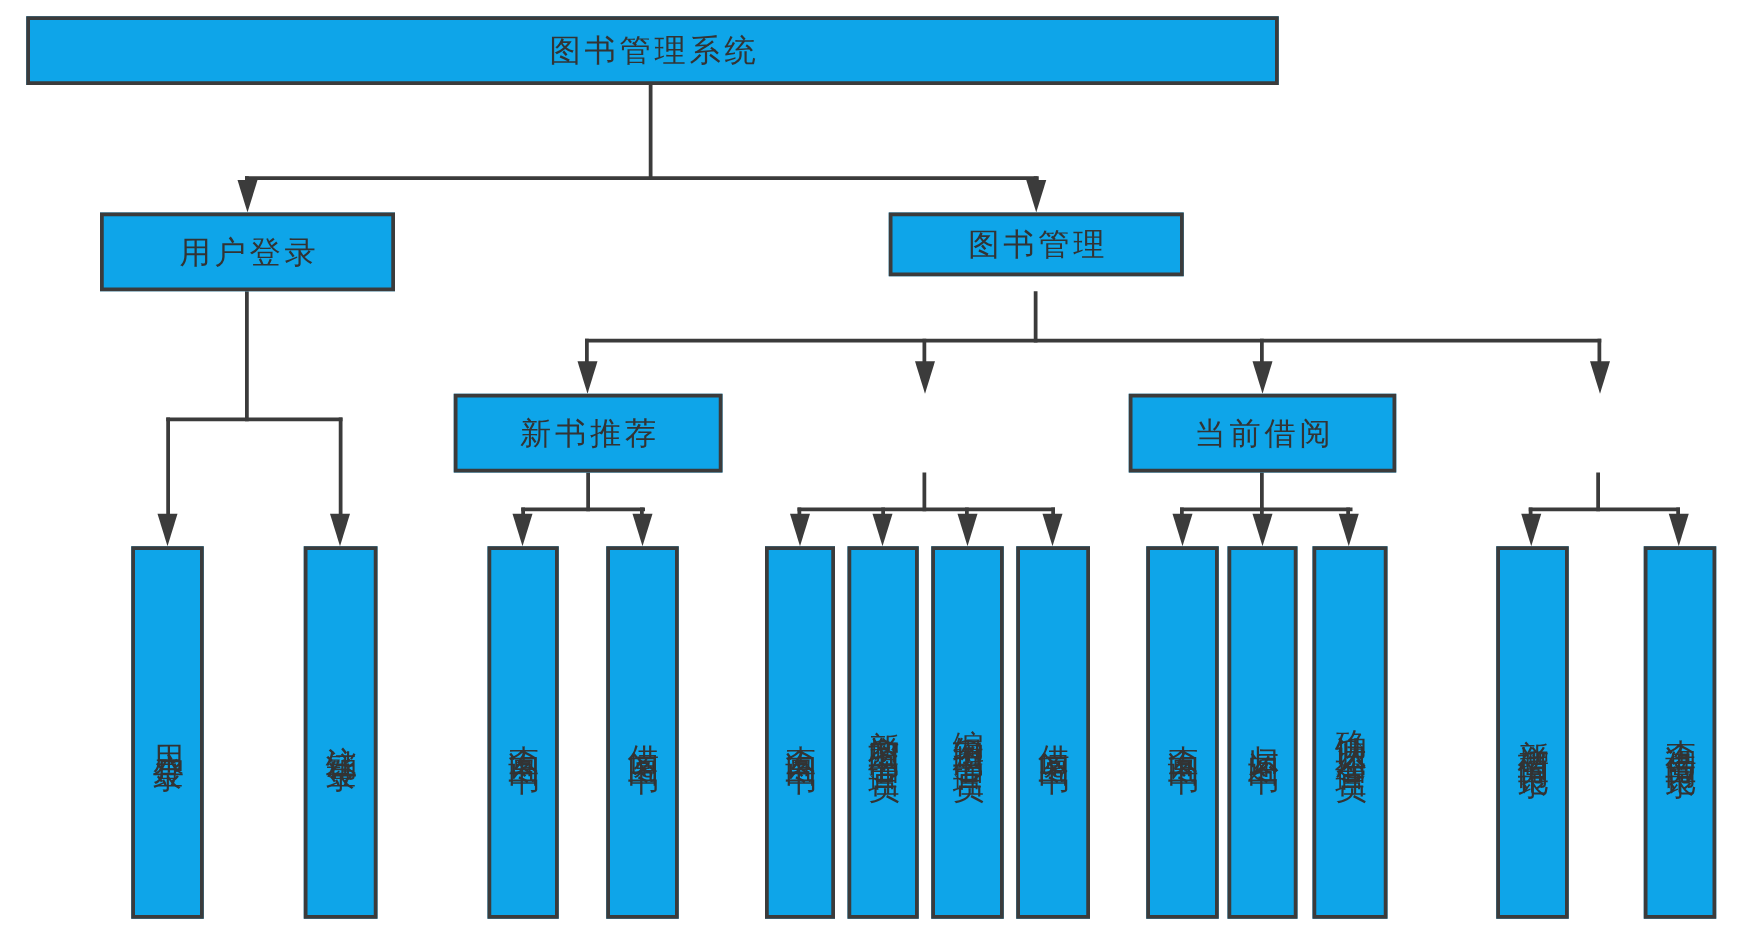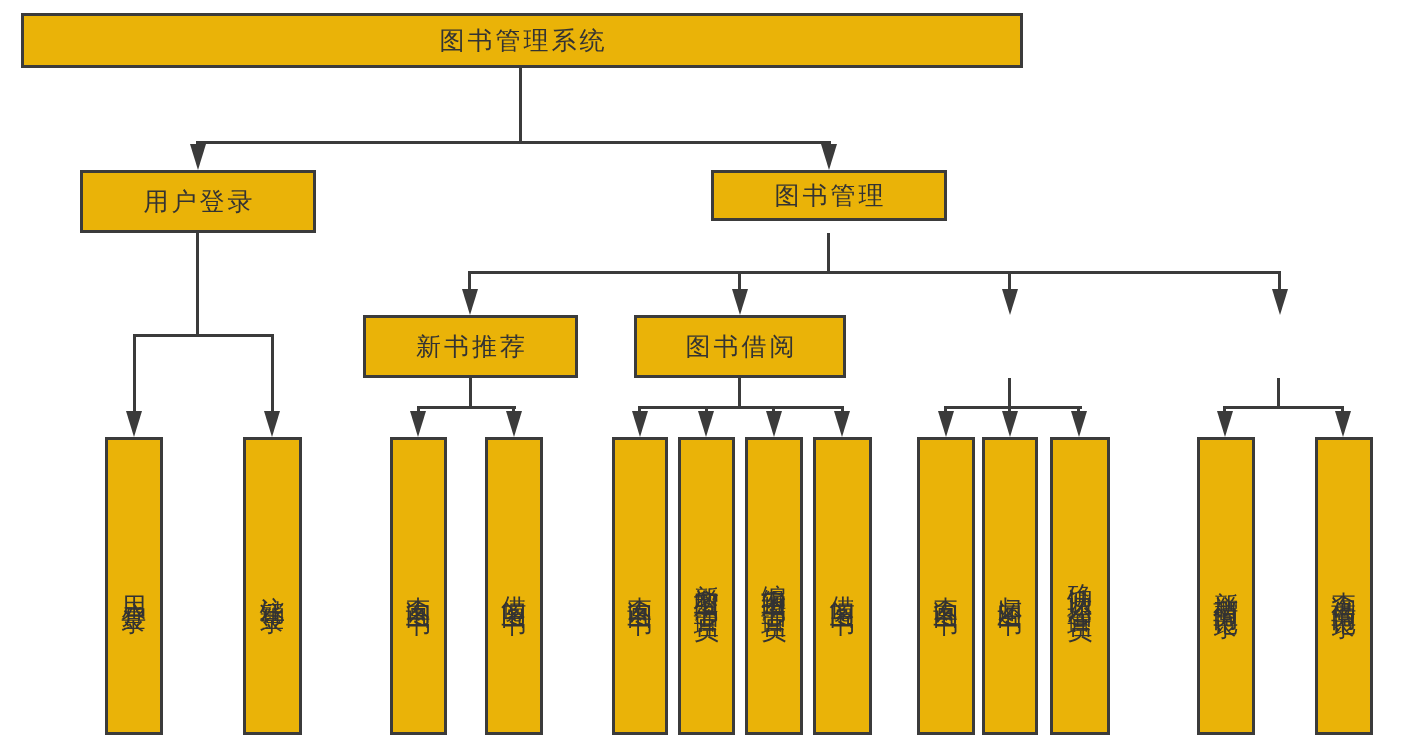--- a/index.html
+++ b/index.html
@@ -16,21 +16,21 @@
     width: 1405px;
     height: 747px;
     background: var(--c-background, #ffffff);
     overflow: hidden;
   }
   
   .box {
     position: absolute;
     box-sizing: border-box;
     border: 3px solid var(--c-line, #3b3b3b);
-    background: #eab308;
+    background: #0ea5e9;
     display: flex;
     align-items: center;
     justify-content: center;
     color: var(--c-text, #333333);
   }
   .hlabel {
     font-size: 25px;
     letter-spacing: 3px;
     text-indent: 3px;
     white-space: nowrap;
@@ -145,22 +145,22 @@
   <div class="box" style="left:80px; top:170px; width:236px; height:63px;">
     <span class="hlabel">用户登录</span>
   </div>
   <div class="box" style="left:711px; top:170px; width:236px; height:51px;">
     <span class="hlabel">图书管理</span>
   </div>
 
   <div class="box" style="left:363px; top:315px; width:215px; height:63px;font-family:Liberation Serif, serif;">
     <span class="hlabel">新书推荐</span>
   </div>
-  <div class="box" style="left:634px; top:315px; width:212px; height:63px;">
-    <span class="hlabel">图书借阅</span>
+  <div class="box" style="left:903px; top:315px; width:214px; height:63px;">
+    <span class="hlabel">当前借阅</span>
   </div>
 
   <div class="box" style="left:105px; top:437px; width:58px; height:298px;">
     <span class="vtext">用户登录</span>
   </div>
   <div class="box" style="left:243px; top:437px; width:59px; height:298px;">
     <span class="vtext">注销登录</span>
   </div>
 
   <div class="box" style="left:390px; top:437px; width:57px; height:298px;">

